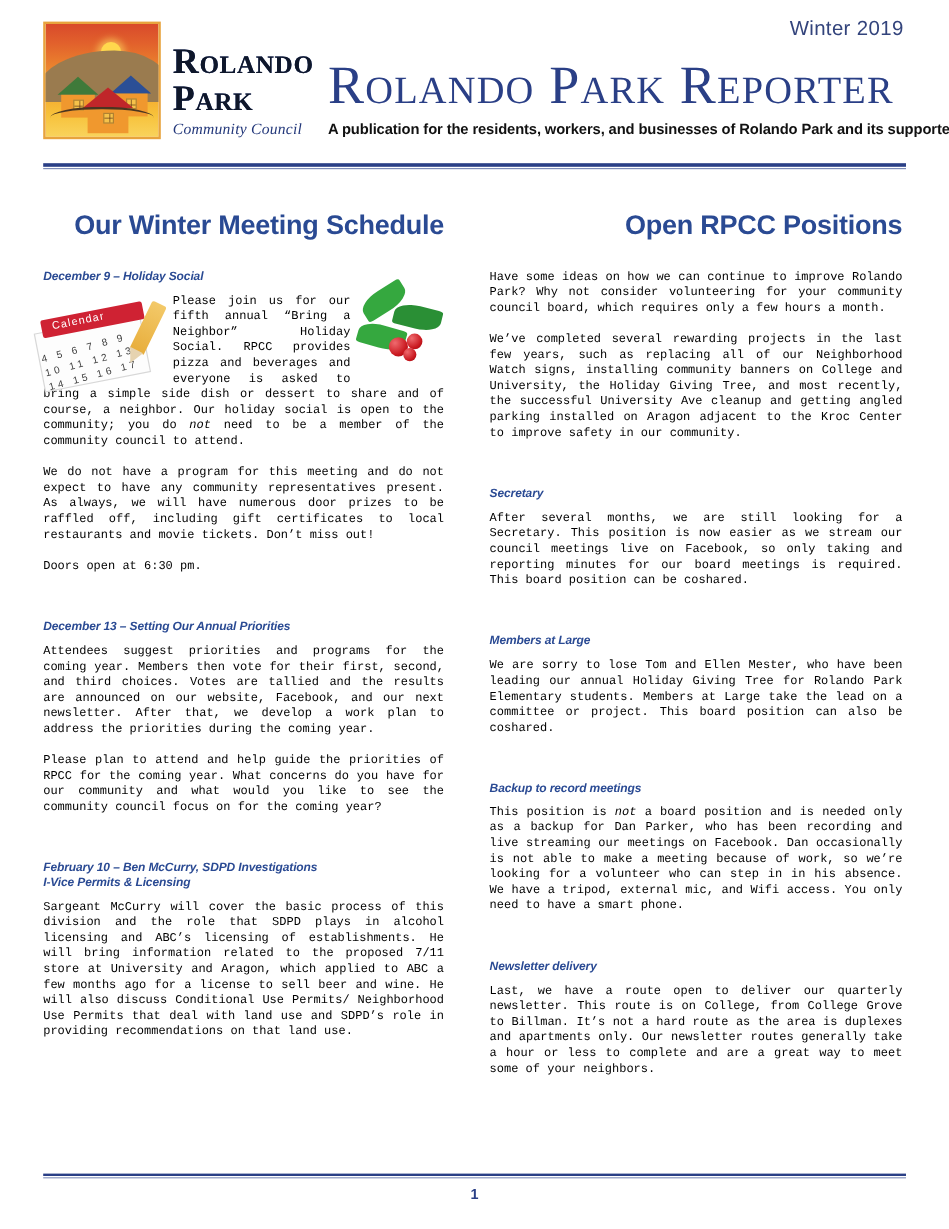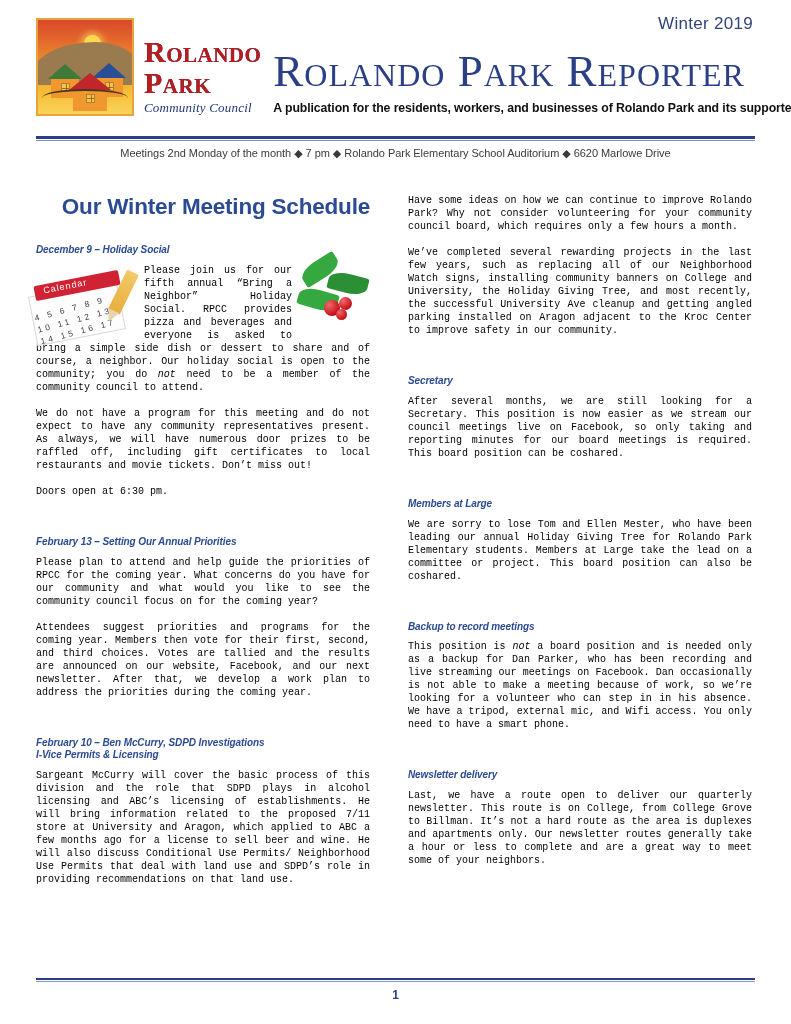--- a/index.html
+++ b/index.html
@@ -129,21 +129,21 @@
     margin-left: 10px;
     padding-bottom: 2px;
     color: #22377a;
     line-height: 1;
   }
   .wm-line1, .wm-line2 {
     font-family: "Liberation Serif", serif;
     font-weight: bold;
     font-variant: small-caps;
     letter-spacing: 0.5px;
-    color: #b91c1c;
+    color: #0f172a;
     text-shadow: 0 0 0 #22377a;
   }
   .wm-line1 { font-size: 30px; }
   .wm-line2 { font-size: 30px; margin-top: 1px; }
   .wm-line3 {
     font-family: "Liberation Serif", serif;
     font-style: italic;
     font-size: 13px;
     color: #22377a;
     margin-top: 3px;
@@ -388,21 +388,20 @@
 
       <div class="title-wrap">
         <div class="big-title">Rolando Park Reporter</div>
         <div class="tagline">A publication for the residents, workers, and businesses of Rolando Park and its supporters</div>
       </div>
     </div>
   </div>
 
   <div class="rule-thick"></div>
   <div class="rule-thin"></div>
-  <div class="meeting-line">Meetings 2nd Monday of the month ◆ 7 pm ◆ Rolando Park Elementary School Auditorium ◆ 6620 Marlowe Drive</div>
 
   <div class="columns">
 
     <div class="col col-left">
       <h1 class="section-head">Our Winter Meeting Schedule</h1>
 
       <h2 class="sub-head">December 9 – Holiday Social</h2>
 
       <div class="holly-art">
         <div class="holly-leaf hl1"></div>
@@ -421,33 +420,34 @@
           <span>Calendar</span>
         </div>
         <div class="pencil"></div>
       </div>
 
       <p class="body-text"><span>Please join us for our fifth annual “Bring a Neighbor” Holiday Social. RPCC provides pizza and beverages and everyone is asked to bring a simple side dish or dessert to share and of course, a neighbor. Our holiday social is open to the community; you do </span><em class="ital">not</em><span> need to be a member of the community council to attend.</span></p>
 
       <p class="body-text">We do not have a program for this meeting and do not expect to have any community representatives present. As always, we will have numerous door prizes to be raffled off, including gift certificates to local restaurants and movie tickets. Don’t miss out!</p>
       <p class="body-text">Doors open at 6:30 pm.</p>
 
-      <h2 class="sub-head tight">February 13 – Setting Our Annual Priorities</h2>
+      <h2 class="sub-head tight">December 13 – Setting Our Annual Priorities</h2>
+      <p class="body-text">Attendees suggest priorities and programs for the coming year. Members then vote for their first, second, and third choices. Votes are tallied and the results are announced on our website, Facebook, and our next newsletter. After that, we develop a work plan to address the priorities during the coming year.</p>
       <p class="body-text">Please plan to attend and help guide the priorities of RPCC for the coming year. What concerns do you have for our community and what would you like to see the community council focus on for the coming year?</p>
-      <p class="body-text">Attendees suggest priorities and programs for the coming year. Members then vote for their first, second, and third choices. Votes are tallied and the results are announced on our website, Facebook, and our next newsletter. After that, we develop a work plan to address the priorities during the coming year.</p>
 
       <h2 class="sub-head tight">
         <span>February 10 – Ben McCurry, SDPD Investigations</span><br>
         <span>I-Vice Permits &amp; Licensing</span>
       </h2>
       <p class="body-text">Sargeant McCurry will cover the basic process of this division and the role that SDPD plays in alcohol licensing and ABC’s licensing of establishments. He will bring information related to the proposed 7/11 store at University and Aragon, which applied to ABC a few months ago for a license to sell beer and wine. He will also discuss Conditional Use Permits/ Neighborhood Use Permits that deal with land use and SDPD’s role in providing recommendations on that land use.</p>
 
     </div>
 
     <div class="col col-right">
+      <h1 class="section-head">Open RPCC Positions</h1>
 
       <p class="body-text">Have some ideas on how we can continue to improve Rolando Park? Why not consider volunteering for your community council board, which requires only a few hours a month.</p>
       <p class="body-text">We’ve completed several rewarding projects in the last few years, such as replacing all of our Neighborhood Watch signs, installing community banners on College and University, the Holiday Giving Tree, and most recently, the successful University Ave cleanup and getting angled parking installed on Aragon adjacent to the Kroc Center to improve safety in our community.</p>
 
       <h2 class="sub-head tight">Secretary</h2>
       <p class="body-text">After several months, we are still looking for a Secretary. This position is now easier as we stream our council meetings live on Facebook, so only taking and reporting minutes for our board meetings is required. This board position can be coshared.</p>
 
       <h2 class="sub-head tight">Members at Large</h2>
       <p class="body-text">We are sorry to lose Tom and Ellen Mester, who have been leading our annual Holiday Giving Tree for Rolando Park Elementary students. Members at Large take the lead on a committee or project. This board position can also be coshared.</p>
 

